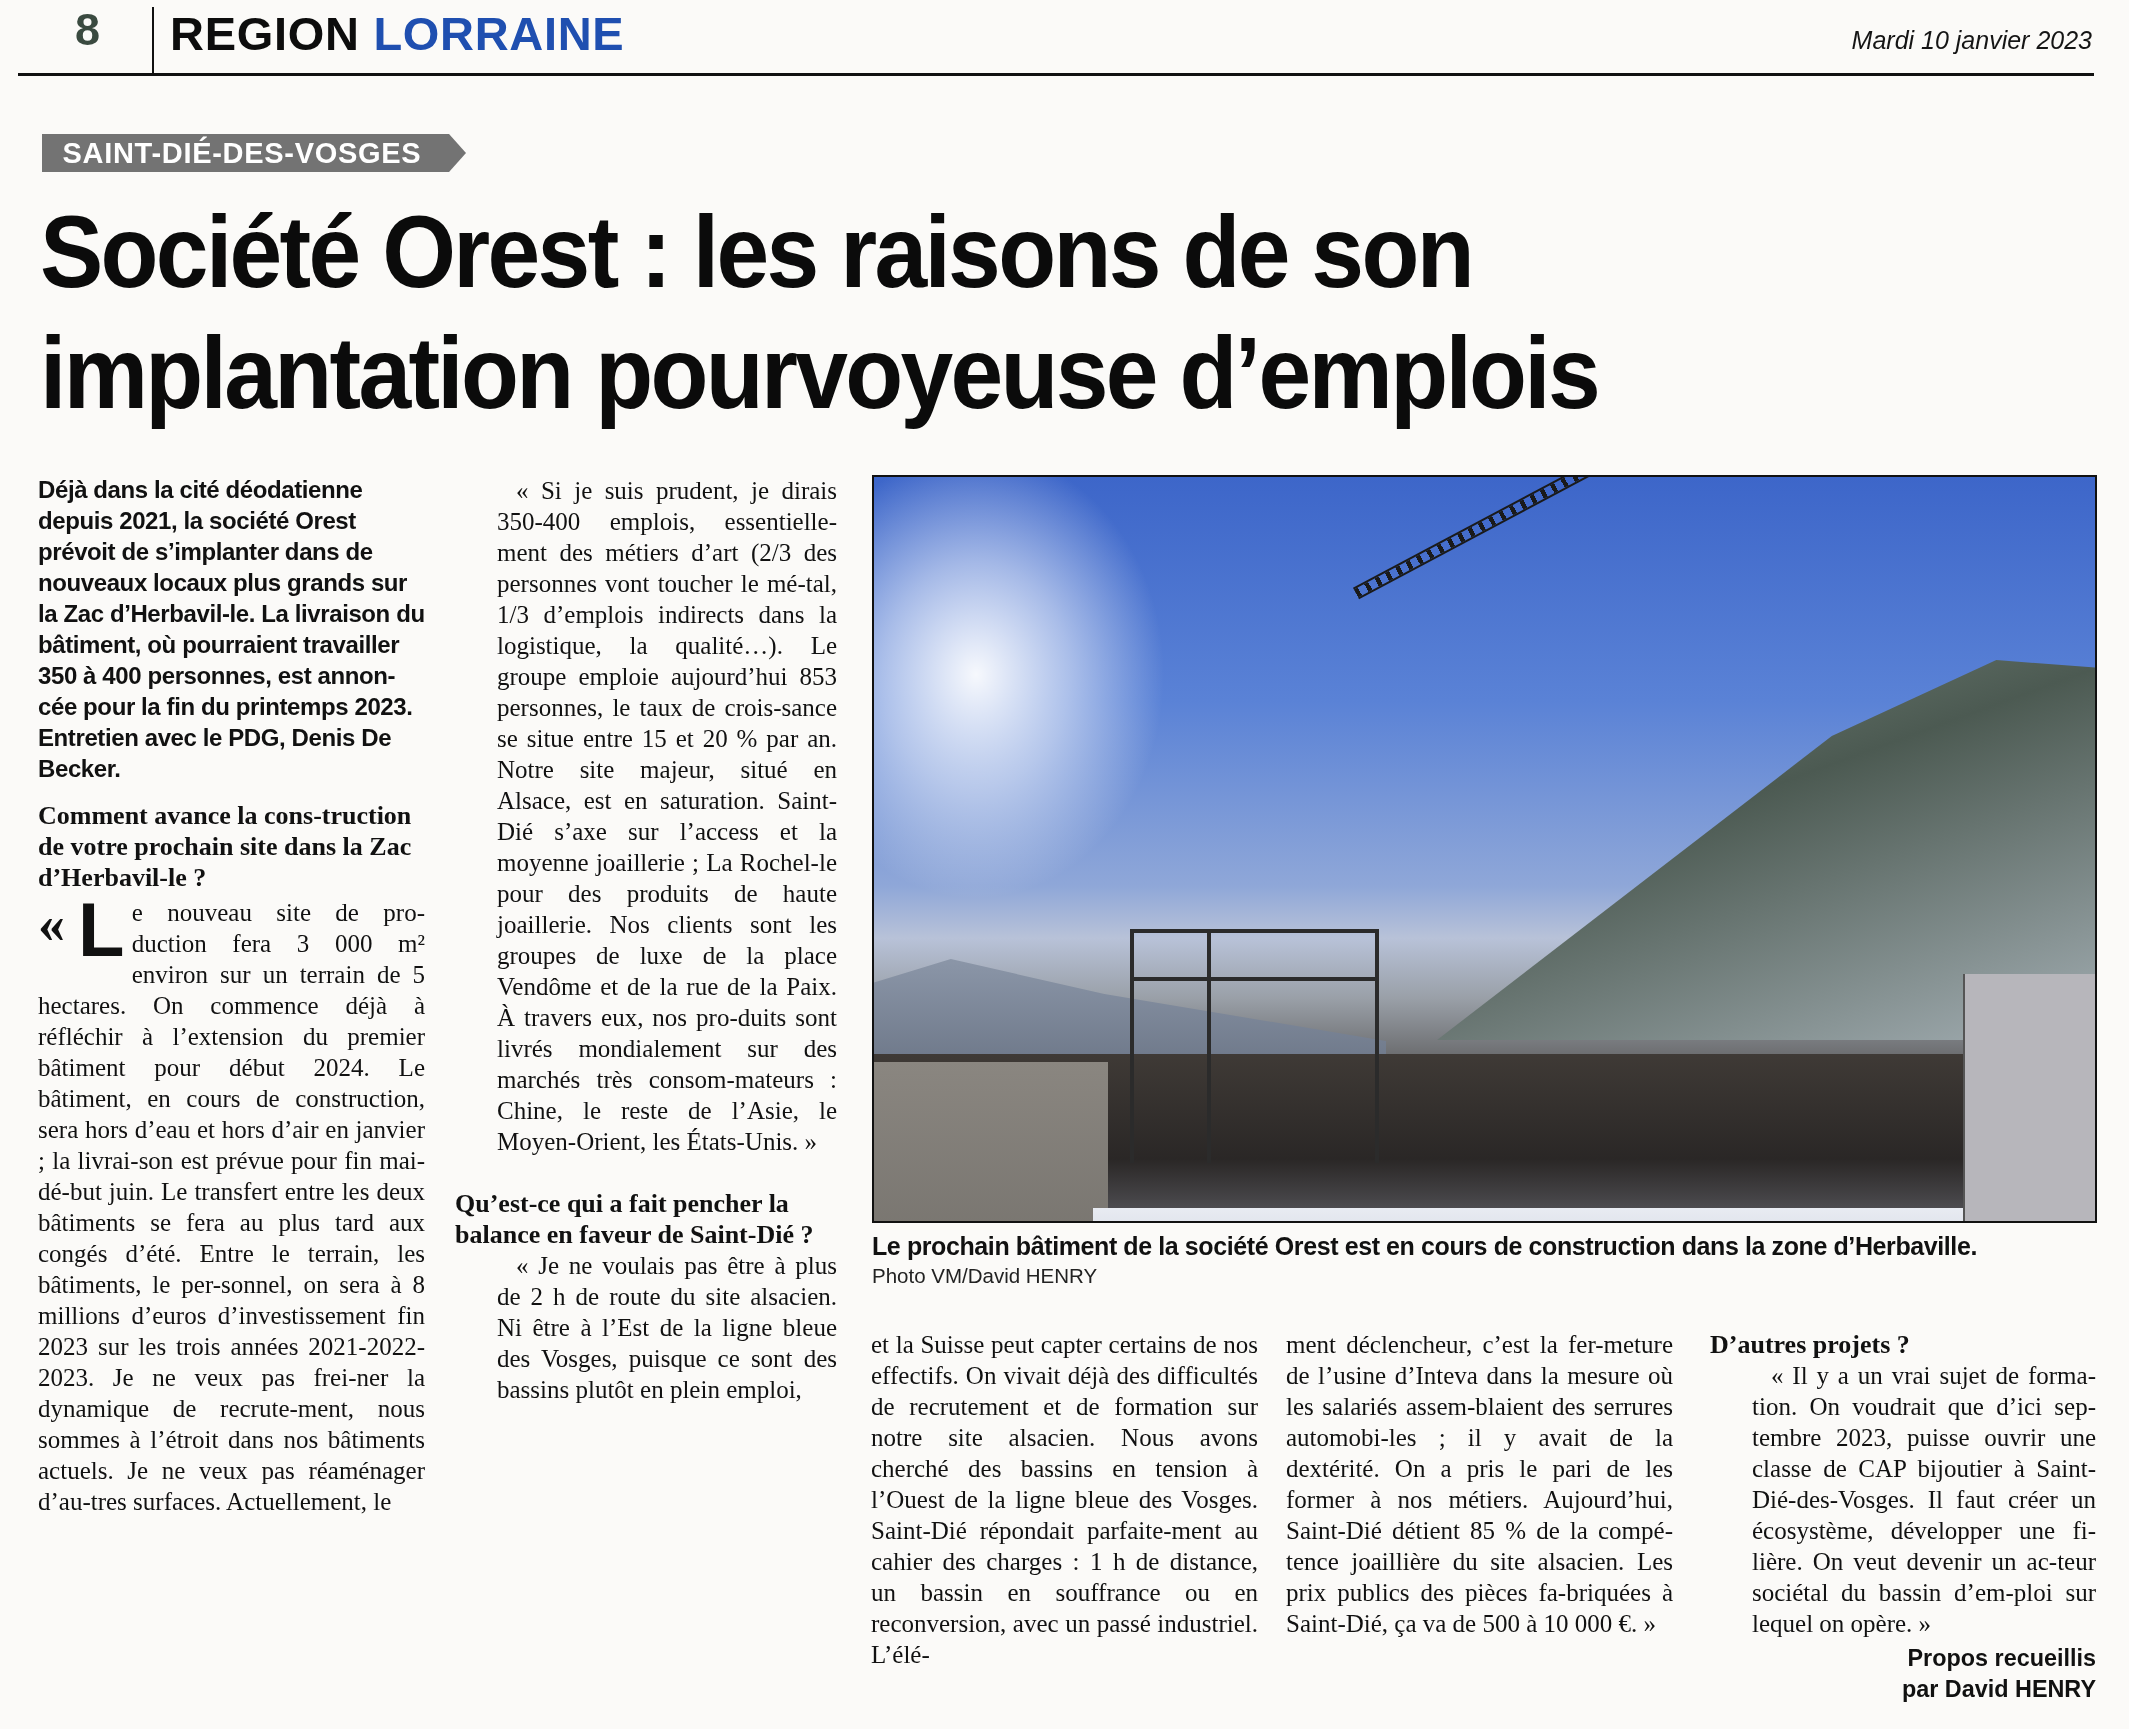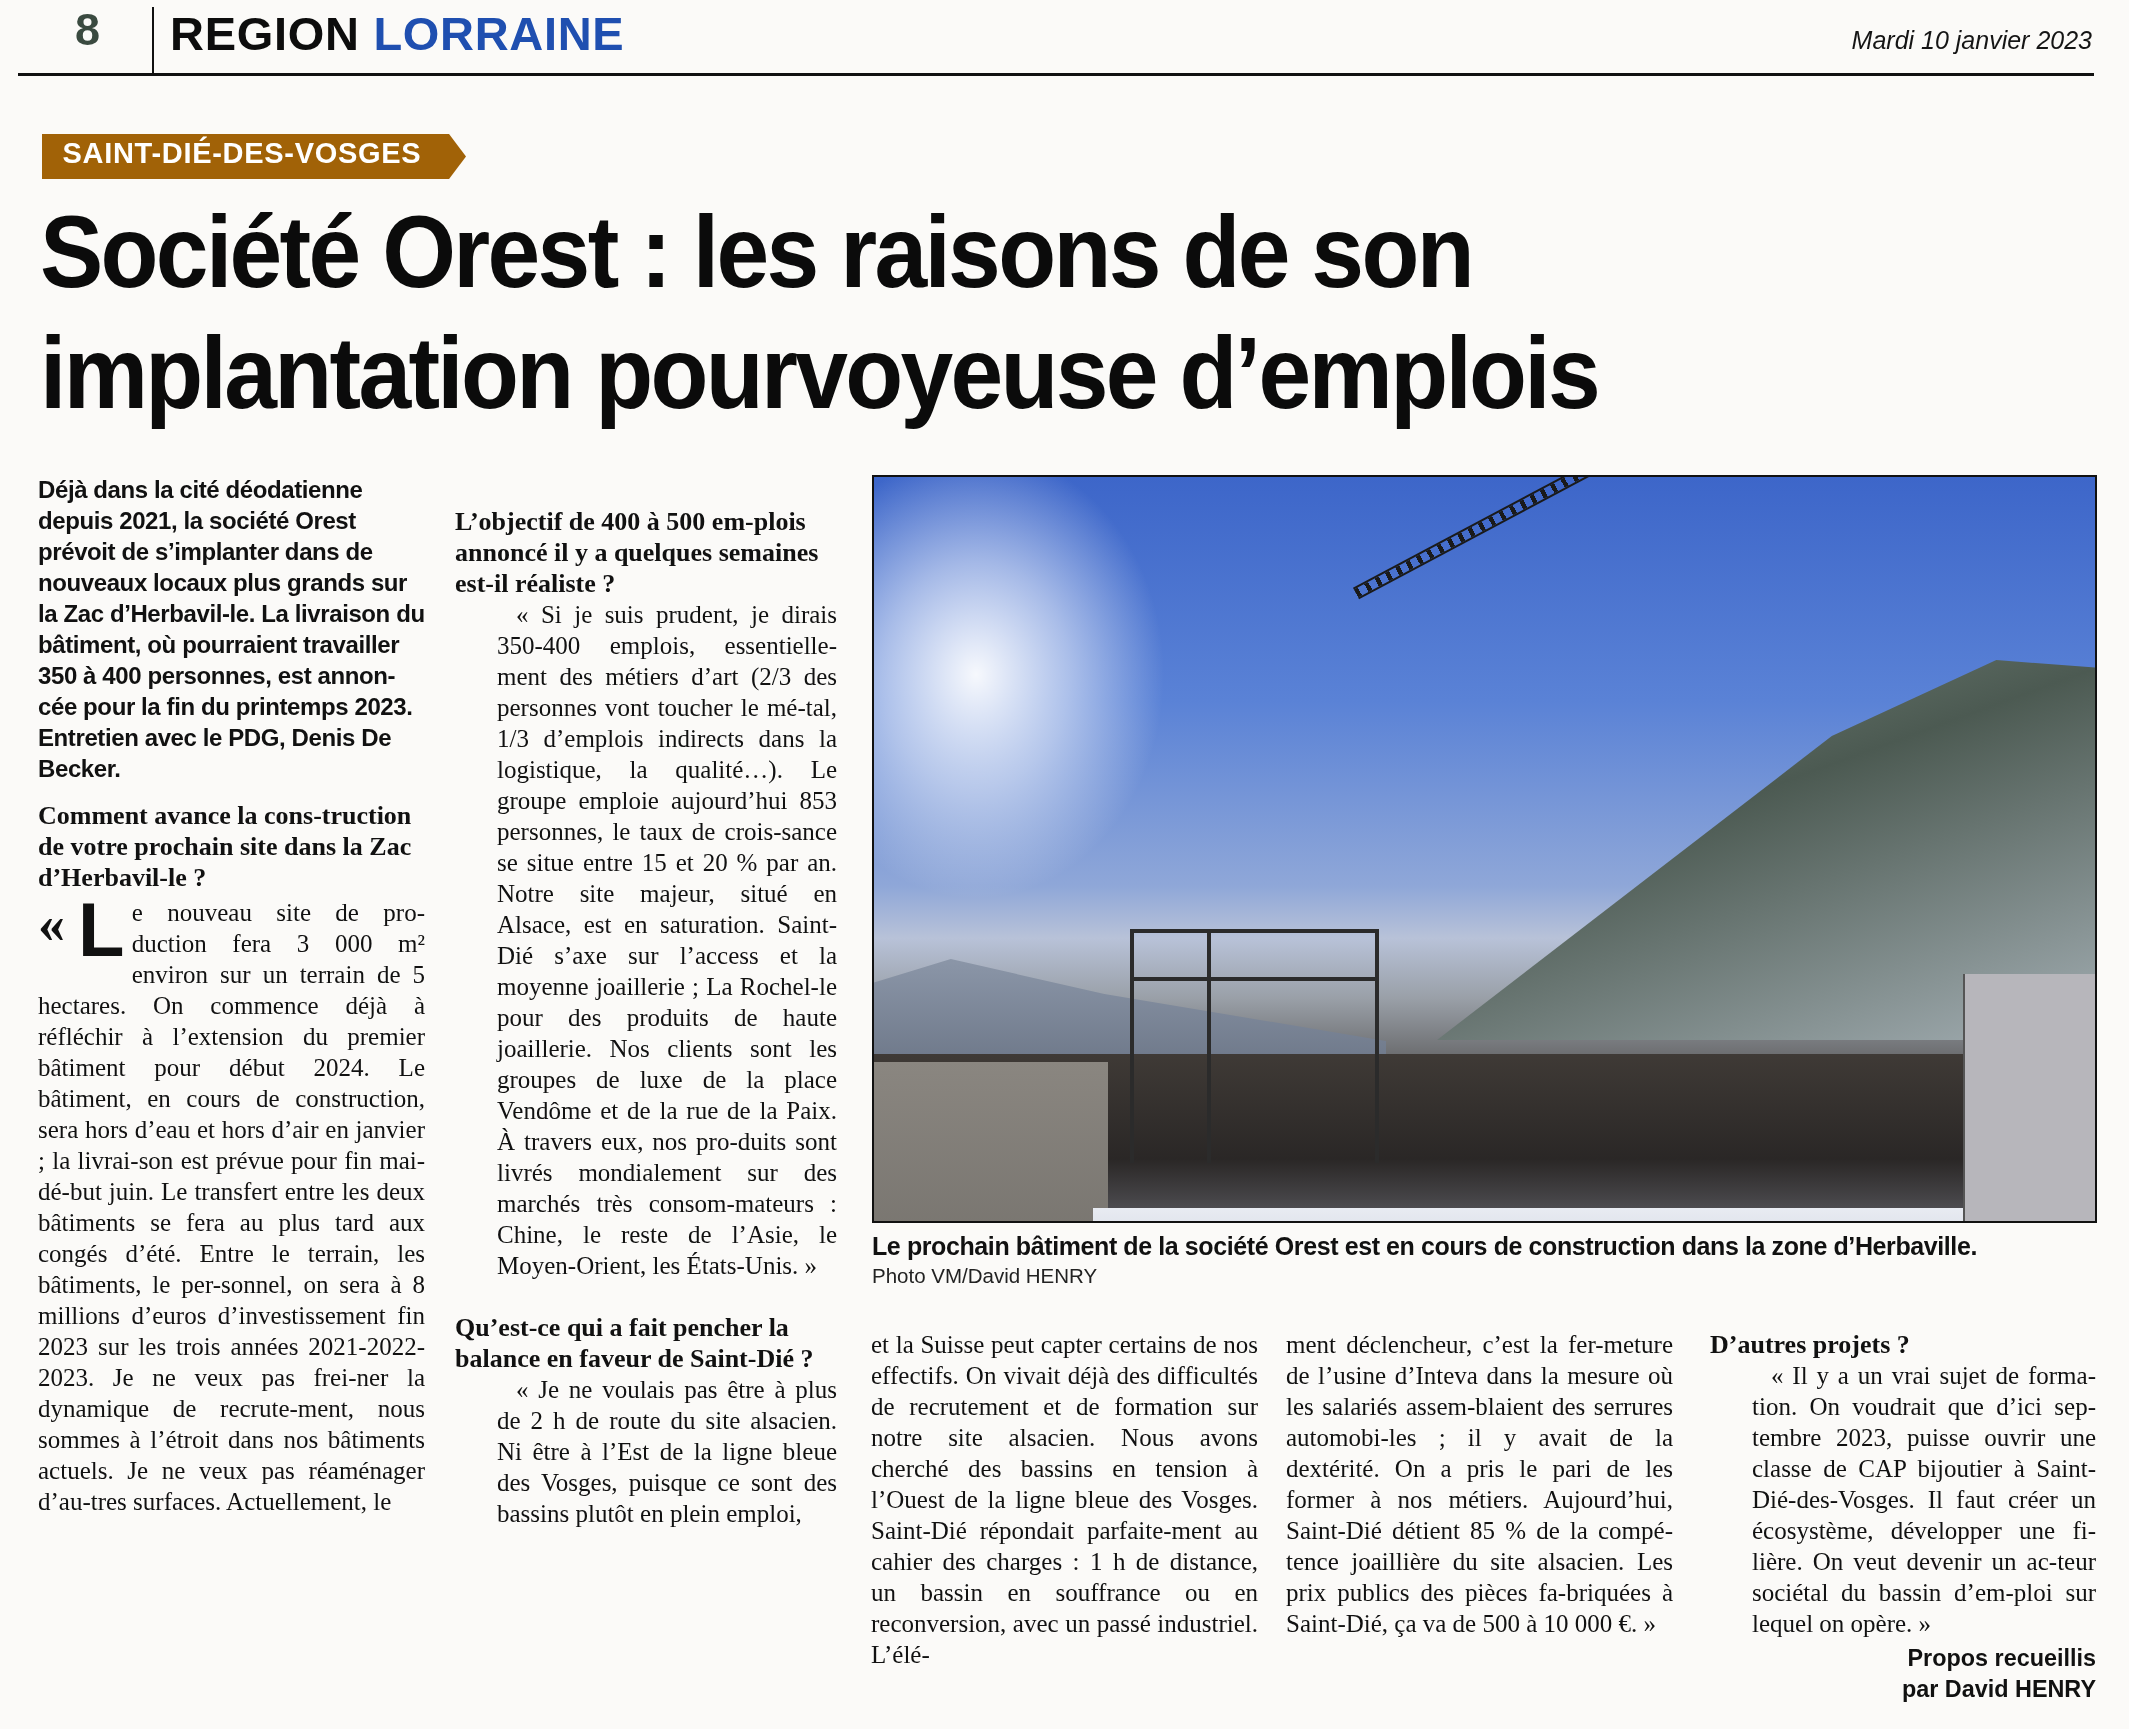--- a/index.html
+++ b/index.html
@@ -9,21 +9,21 @@
   
   .page-num { position: absolute; left: 75px; top: 4.4px; font-family: "Liberation Sans", sans-serif; font-weight: 700; font-size: 45px; color: #3a4a40; letter-spacing: 0.7px; }
   .hdr-sep { position: absolute; left: 152px; top: 7.3px; width: 2.2px; height: 67px; background: #111; }
   .section-title { position: absolute; left: 170px; top: 5.8px; font-family: "Liberation Sans", sans-serif; font-weight: 700; font-size: 47px; letter-spacing: 0.7px; white-space: nowrap; }
   .section-title .black { color: #0d0d0d; }
   .section-title .blue { color: #1f4fb0; }
   .page-date { position: absolute; right: 37px; top: 26px; font-family: "Liberation Sans", sans-serif; font-style: italic; font-size: 25px; color: #151515; text-align: center; }
   .hdr-rule { position: absolute; left: 18px; top: 73px; width: 2076px; height: 2.9px; background: #111; }
 
   
-  .kicker { position: absolute; left: 42px; top: 134px; height: 45px; width: 424px; background: #a16207; color: #fff;
+  .kicker { position: absolute; left: 42px; top: 134px; height: 38px; width: 424px; background: #737373; color: #fff;
     font-family: "Liberation Sans", sans-serif; font-weight: 700; font-size: 29px; line-height: 38px; padding-left: 20.5px; letter-spacing: 0.7px;
     clip-path: polygon(0 0, 96% 0, 100% 50%, 96% 100%, 0 100%); }
 
   
   .headline { position: absolute; left: 40px; top: 192px; width: 2047px; font-family: "Liberation Sans", sans-serif; font-weight: 700;
     font-size: 102px; line-height: 121px; letter-spacing: -2.9px; color: #0b0b0b; transform: scaleX(0.93); transform-origin: left top; }
 
   
   .col { position: absolute; font-size: 25px; line-height: 31px; text-align: justify; hyphens: manual; }
   .col p { margin: 0; }
@@ -82,21 +82,20 @@
   <p class="chapo">Déjà dans la cité déodatienne depuis 2021, la société Orest prévoit de s’implanter dans de nouveaux locaux plus grands sur la Zac d’Herbavil-le. La livraison du bâtiment, où pourraient travailler 350 à 400 personnes, est annon-cée pour la fin du printemps 2023. Entretien avec le PDG, Denis De Becker.</p>
   <p class="q">Comment avance la cons-truction de votre prochain site dans la Zac d’Herbavil-le ?</p>
   <div class="dropcap-wrap">
     <span class="open-quote">«</span>
     <span class="dropcap">L</span>
     <span>e nouveau site de pro-duction fera 3 000 m² environ sur un terrain de 5 hectares. On commence déjà à réfléchir à l’extension du premier bâtiment pour début 2024. Le bâtiment, en cours de construction, sera hors d’eau et hors d’air en janvier ; la livrai-son est prévue pour fin mai-dé-but juin. Le transfert entre les deux bâtiments se fera au plus tard aux congés d’été. Entre le terrain, les bâtiments, le per-sonnel, on sera à 8 millions d’euros d’investissement fin 2023 sur les trois années 2021-2022-2023. Je ne veux pas frei-ner la dynamique de recrute-ment, nous sommes à l’étroit dans nos bâtiments actuels. Je ne veux pas réaménager d’au-tres surfaces. Actuellement, le</span>
   </div>
 </div>
 
 <div class="col col2">
-  <p class="q" style="margin-top:31px">L’objectif de 400 à 500 em-plois annoncé il y a quelques semaines est-il réaliste ?</p>
   <p class="indent">« Si je suis prudent, je dirais 350-400 emplois, essentielle-ment des métiers d’art (2/3 des personnes vont toucher le mé-tal, 1/3 d’emplois indirects dans la logistique, la qualité…). Le groupe emploie aujourd’hui 853 personnes, le taux de crois-sance se situe entre 15 et 20 % par an. Notre site majeur, situé en Alsace, est en saturation. Saint-Dié s’axe sur l’access et la moyenne joaillerie ; La Rochel-le pour des produits de haute joaillerie. Nos clients sont les groupes de luxe de la place Vendôme et de la rue de la Paix. À travers eux, nos pro-duits sont livrés mondialement sur des marchés très consom-mateurs : Chine, le reste de l’Asie, le Moyen-Orient, les États-Unis. »</p>
   <p class="q" style="margin-top:31px">Qu’est-ce qui a fait pencher la balance en faveur de Saint-Dié ?</p>
   <p class="indent">« Je ne voulais pas être à plus de 2 h de route du site alsacien. Ni être à l’Est de la ligne bleue des Vosges, puisque ce sont des bassins plutôt en plein emploi,</p>
 </div>
 
 <div class="photo">
   <div class="sun"></div>
   <div class="hill-left"></div>
   <div class="mountain"></div>
   <div class="crane"></div>

